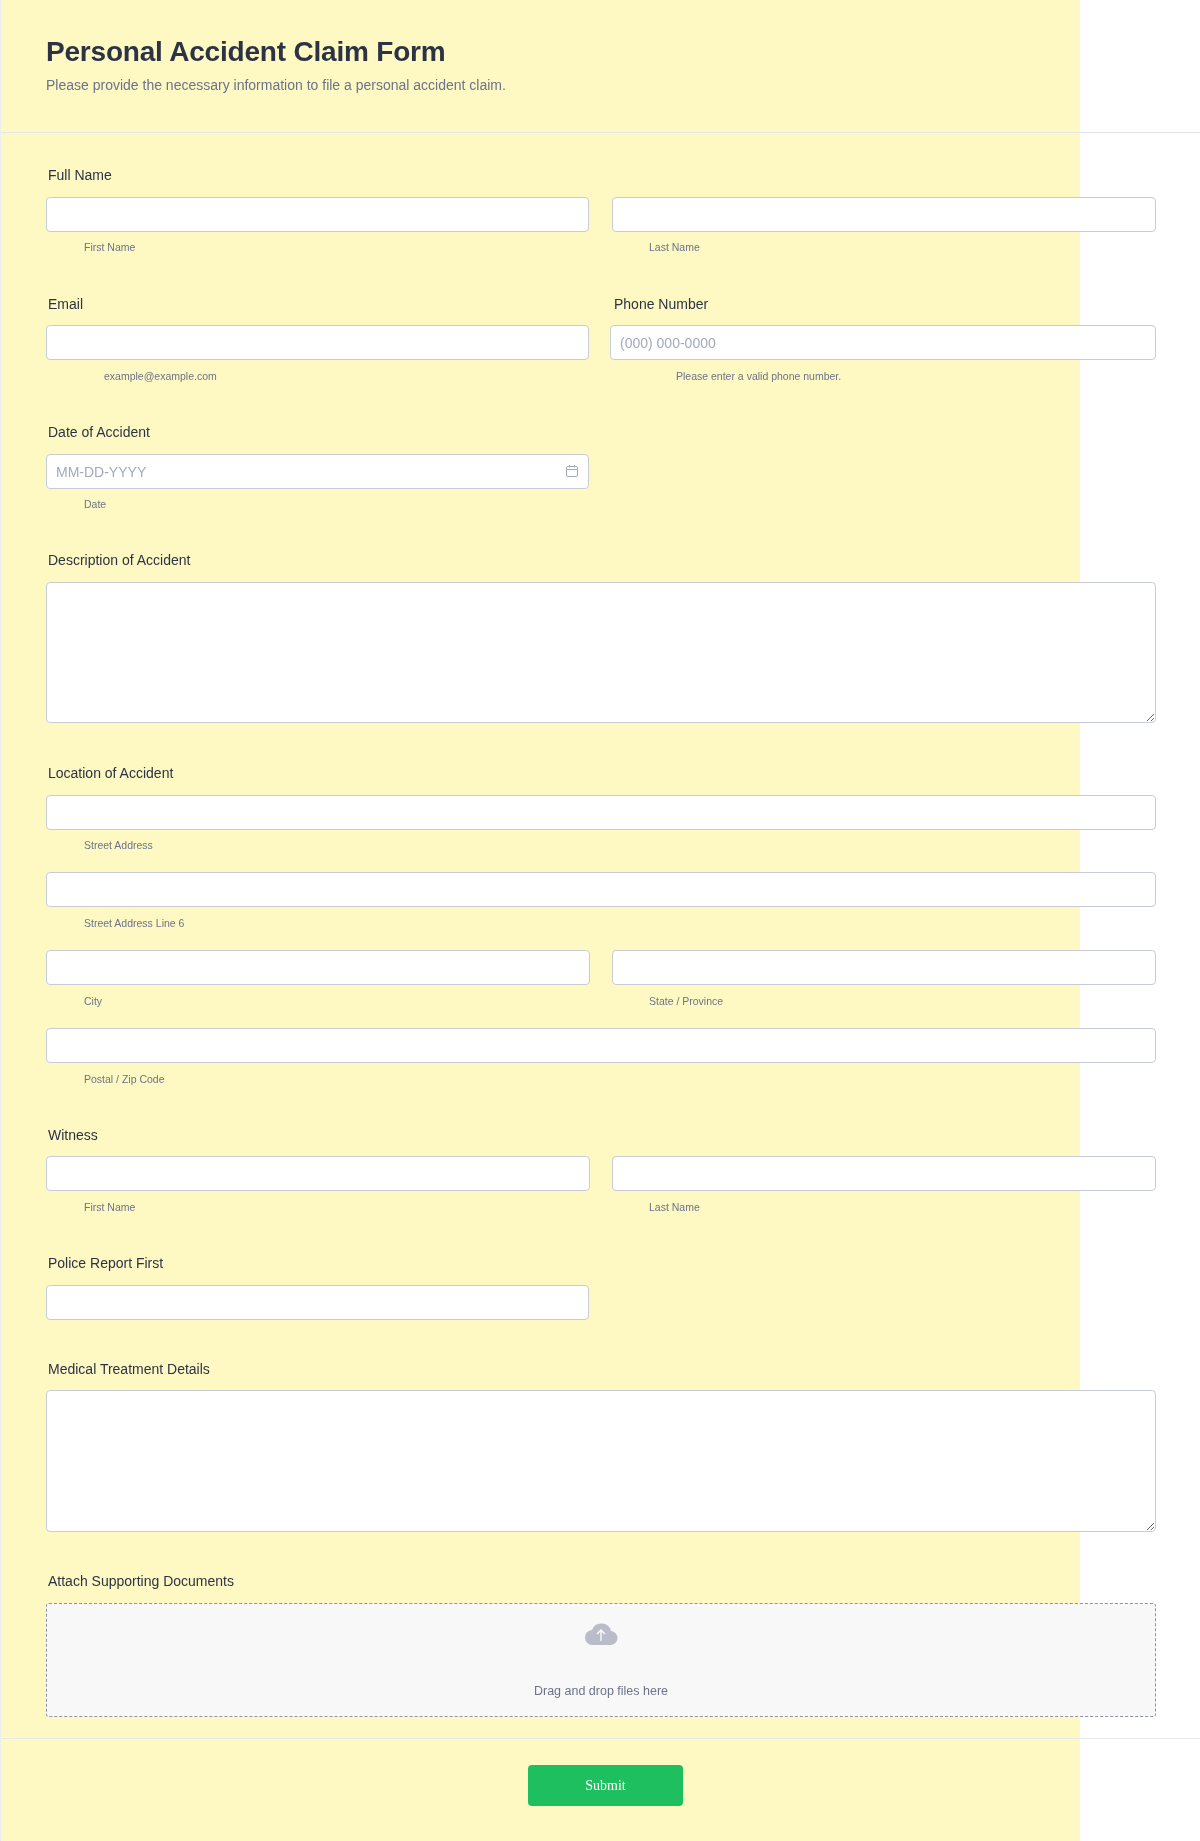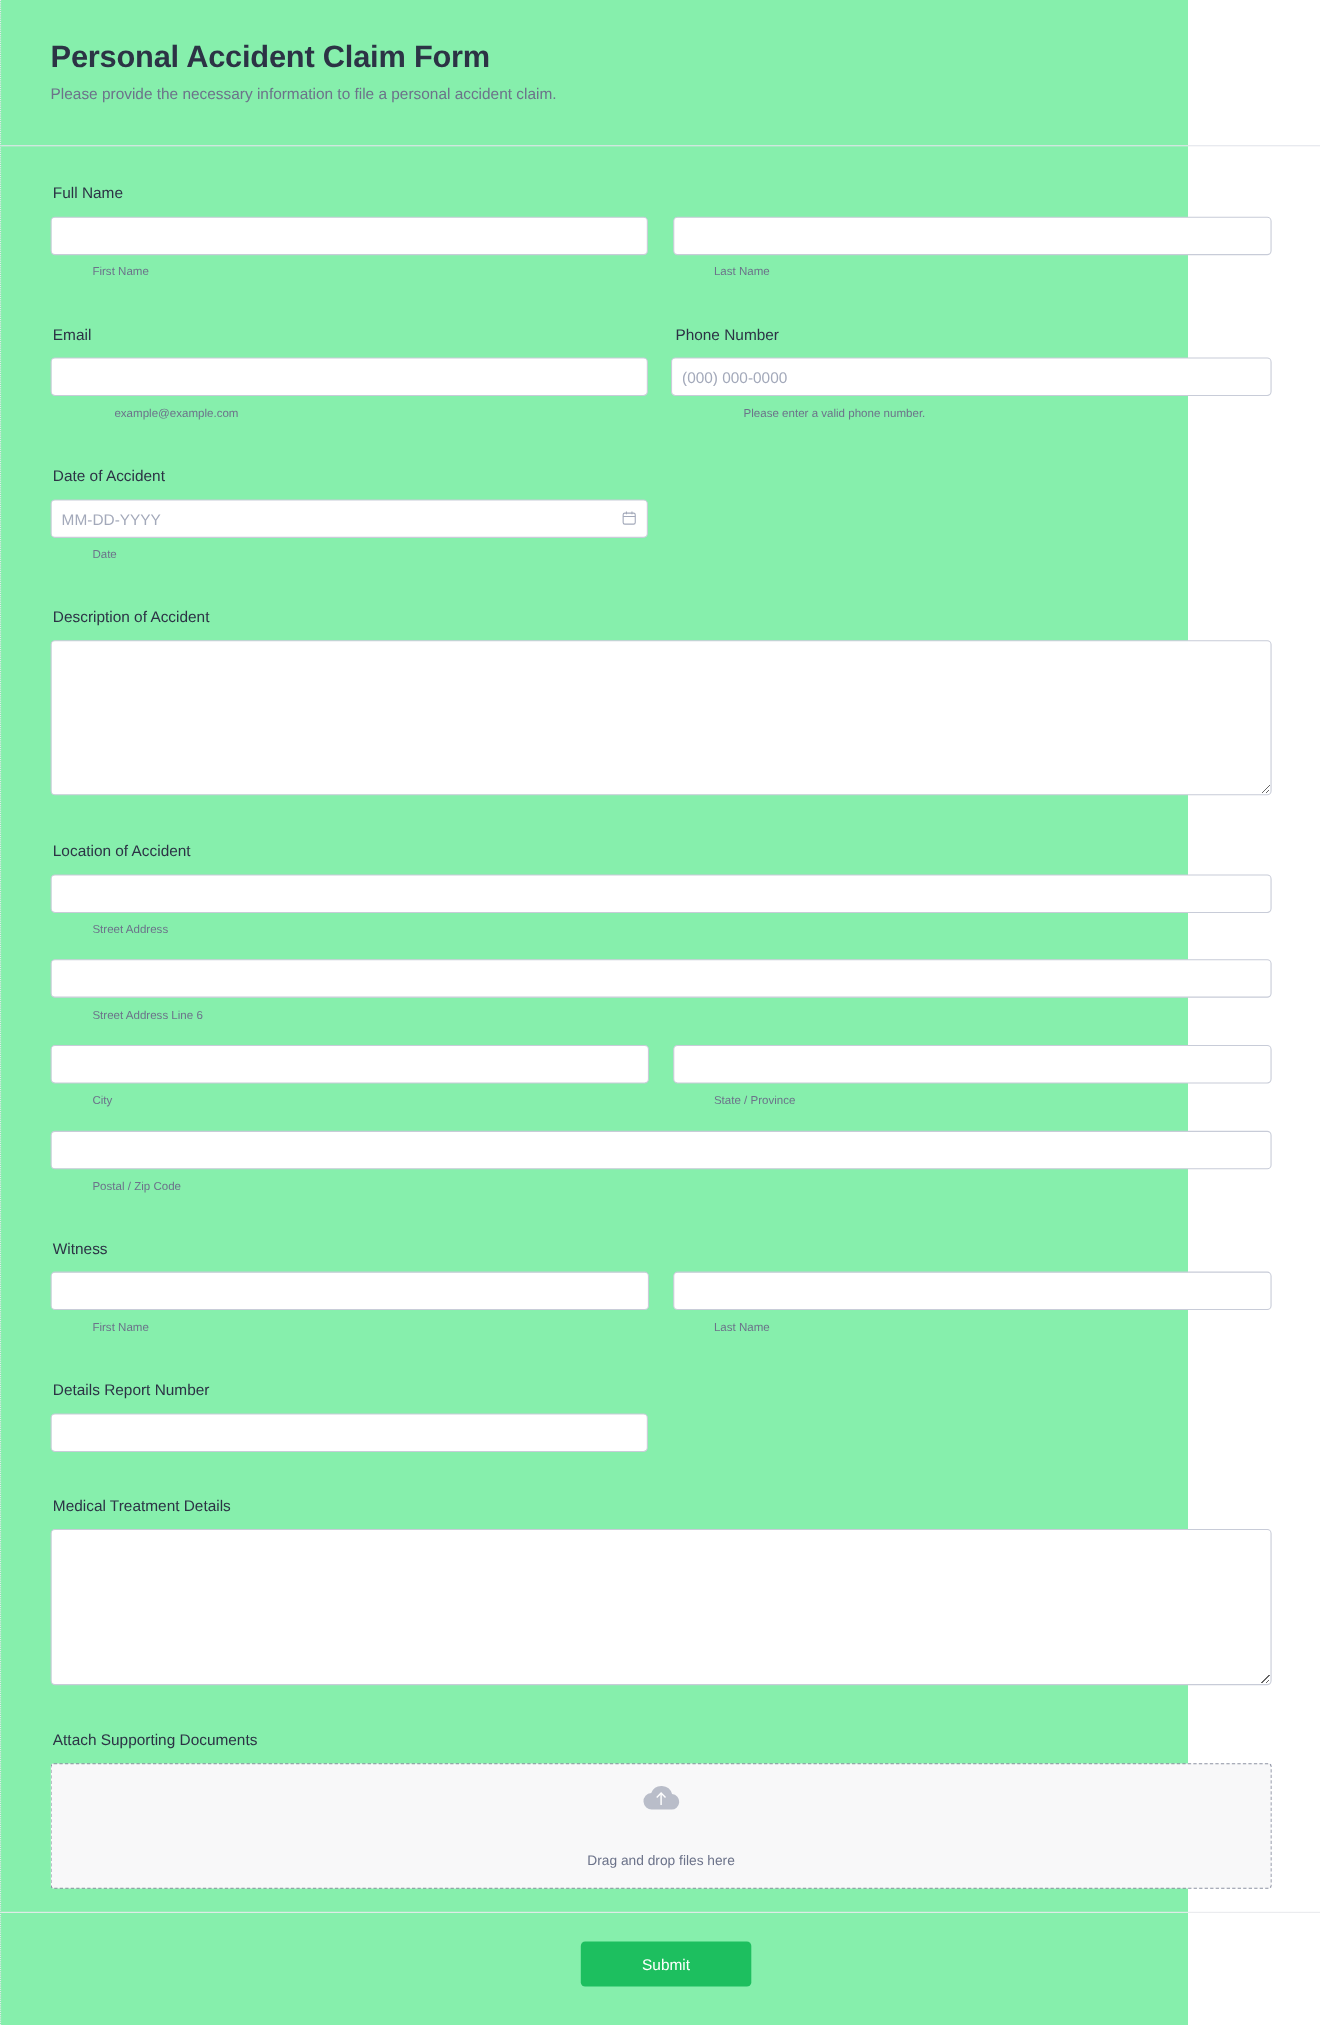--- a/index.html
+++ b/index.html
@@ -1,33 +1,33 @@
 <!DOCTYPE html>
 <html><head>
 <meta charset="utf-8">
 <style>
   * { box-sizing: border-box; margin: 0; padding: 0; }
   html, body { width: 1200px; height: 1841px; background: #ffffff; overflow: hidden; }
   body { font-family: "Liberation Sans", "DejaVu Sans", sans-serif; color: #2c3345; position: relative; }
-  .page { position: absolute; left: 0; top: 0; width: 1080px; height: 1841px; background: #86efac; border-left: 1px dotted #e6e8ee; }
+  .page { position: absolute; left: 0; top: 0; width: 1080px; height: 1841px; background: #fef9c3; border-left: 1px dotted #e6e8ee; }
   .header { position: absolute; left: 0; top: 0; width: 1200px; height: 133px; border-bottom: 1px solid #e3e5ec; }
   .title { position: absolute; left: 45px; top: 36px; font-size: 28px; font-weight: bold; color: #2c3345; letter-spacing: -0.2px; }
   .subtitle { position: absolute; left: 45px; top: 77px; font-size: 14px; color: #6c738a; }
   .label { position: absolute; font-size: 14px; font-weight: normal; color: #2c3345; }
   .sub { position: absolute; font-size: 10.5px; color: #6c738a; padding-left: 36px; }
   .input { position: absolute; height: 35px; border: 1px solid #c8ccd8; border-radius: 4px; background: #fff; font-family: "Liberation Sans", sans-serif; font-size: 14px; color: #2c3345; padding: 0 9px; outline: none; }
   .input::placeholder { color: #a3a9ba; }
   .textarea { position: absolute; border: 1px solid #c8ccd8; border-radius: 4px; background: #fff; resize: both; font-family: "Liberation Sans", sans-serif; font-size: 14px; padding: 8px; outline: none; }
   .cal-icon { position: absolute; width: 14px; height: 14px; }
   .dropzone { position: absolute; left: 45px; top: 1603px; width: 1110px; height: 114px; border: 1px dashed #8e93a3; border-radius: 3px; background: #f8f8f9; }
   .cloud { position: absolute; left: 583px; top: 1622px; width: 34px; height: 24px; }
   .browse { position: absolute; left: 0; width: 1200px; top: 1660px; text-align: center; font-size: 16px; font-weight: bold; color: #2c3345; }
   .drag { position: absolute; left: 0; width: 1200px; top: 1684px; text-align: center; font-size: 12.5px; color: #6c738a; }
   .footer-divider { position: absolute; left: 0; top: 1738px; width: 1200px; height: 1px; background: #e9eaee; }
-  .submit { position: absolute; left: 527px; top: 1765px; width: 155px; height: 41px; background: #1dbf5f; color: #fff; border: none; border-radius: 4px; font-family: Liberation Sans, sans-serif; font-size: 14px; cursor: pointer; }
+  .submit { position: absolute; left: 527px; top: 1765px; width: 155px; height: 41px; background: #1dbf5f; color: #fff; border: none; border-radius: 4px; font-family: Liberation Serif, serif; font-size: 14px; cursor: pointer; }
 </style>
 </head>
 <body>
 
 <div class="page">
 
   <div class="header">
     <h1 class="title">Personal Accident Claim Form</h1>
     <p class="subtitle">Please provide the necessary information to file a personal accident claim.</p>
   </div>
@@ -70,21 +70,21 @@
   <span class="sub" style="left:612px; top:995px;">State / Province</span>
   <input class="input" style="left: 45px; top: 1028px; width: 1110px;">
   <span class="sub" style="left:47px; top:1073px;">Postal / Zip Code</span>
 
   <label class="label" style="left:47px; top:1127px;">Witness</label>
   <input class="input" style="left: 45px; top: 1156px; width: 544px;">
   <span class="sub" style="left:47px; top:1201px;">First Name</span>
   <input class="input" style="left: 611px; top: 1156px; width: 544px;">
   <span class="sub" style="left:612px; top:1201px;">Last Name</span>
 
-  <label class="label" style="left:47px; top:1255px;">Details Report Number</label>
+  <label class="label" style="left:47px; top:1255px;">Police Report First</label>
   <input class="input" style="left: 45px; top: 1285px; width: 543px;" value="">
 
   <label class="label" style="left:47px; top:1361px;">Medical Treatment Details</label>
   <textarea class="textarea" style="left: 45px; top: 1390px; width: 1110px; height: 142px;"></textarea>
 
   <label class="label" style="left:47px; top:1573px;">Attach Supporting Documents</label>
   <div class="dropzone"></div>
   <svg class="cloud" viewBox="0 0 34 24">
     <path d="M9 23 H26 A7 7 0 0 0 27 9 A10 10 0 0 0 8 8 A7.5 7.5 0 0 0 9 23 Z" fill="#b9bdc9"></path>
     <line x1="17" y1="19" x2="17" y2="8" stroke="#ffffff" stroke-width="1.3"></line>

